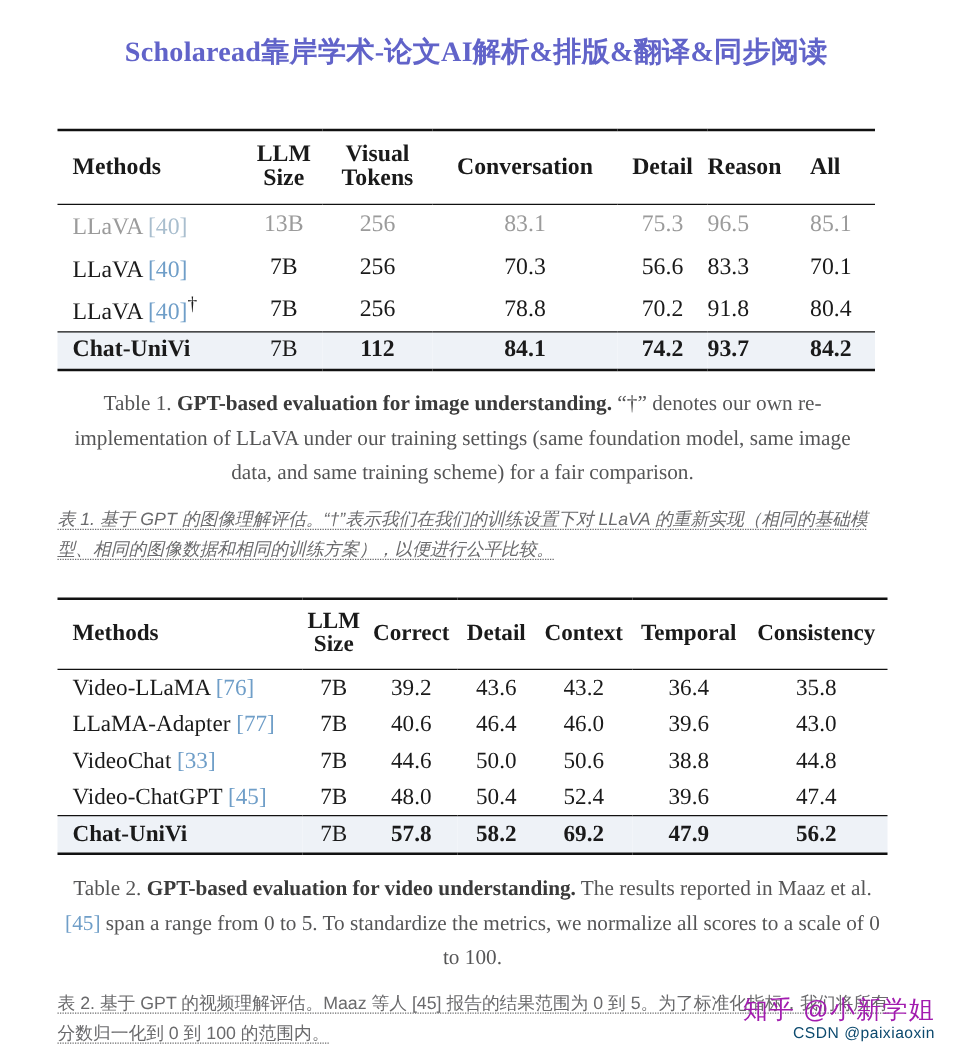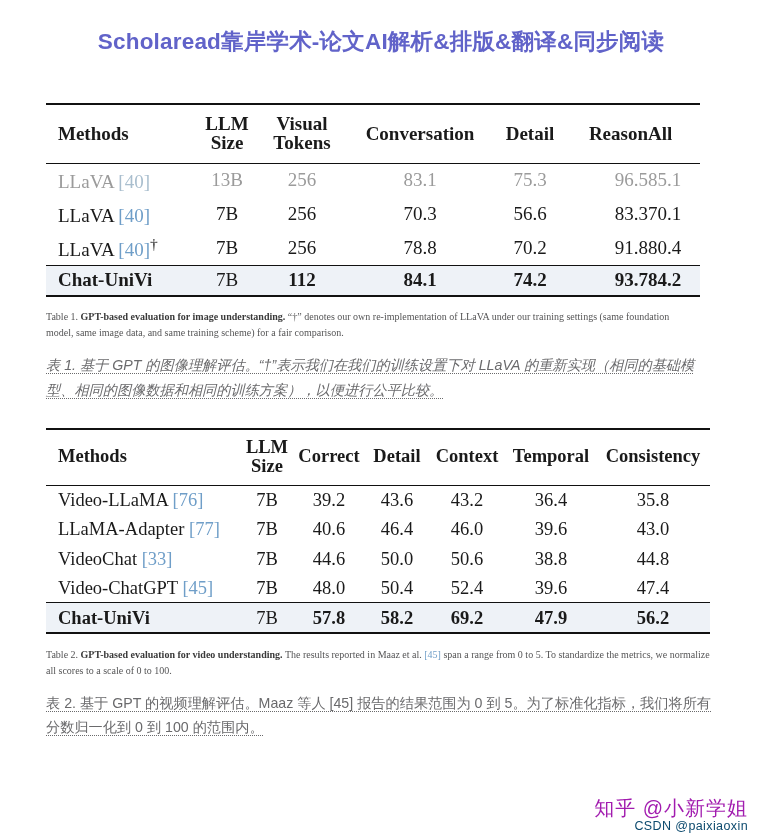--- a/index.html
+++ b/index.html
@@ -17,21 +17,21 @@
   
   .banner {
     width: 100%;
     height: 82px;
     display: flex;
     align-items: center;
     justify-content: center;
     background: #ffffff;
   }
   .banner-title {
-    font-family: Liberation Sans, sans-serif;
+    font-family: Liberation Serif, serif;
     font-size: 22.5px;
     font-weight: bold;
     color: #6163c9;
     letter-spacing: 0.2px;
     white-space: nowrap;
   }
 
   
   .page {
     padding: 4px 46px;
@@ -63,21 +63,21 @@
   }
   #table1 tbody td {
     padding: 2.5px 0 2.5px 0;
     line-height: 1.28;
   }
   #table1 .c-method { text-align: left;   width: 150px; padding-left: 12px; }
   #table1 .c-llm    { text-align: center; width: 62px; }
   #table1 .c-vis    { text-align: center; width: 88px; }
   #table1 .c-conv   { text-align: center; width: 148px; }
   #table1 .c-det    { text-align: center; width: 72px; }
-  #table1 .c-rea    { text-align: right; width: 82px; }
+  #table1 .c-rea    { text-align: left; width: 82px; }
   #table1 .c-all    { text-align: left; width: 52px; margin-top: 32px; }
 
   
   #table2 { width: 664px; margin: 0; }
   #table2 th, #table2 td { font-size: 18.5px; }
   #table2 thead th {
     font-weight: bold;
     vertical-align: middle;
     padding: 8px 0 9px 0;
     line-height: 1.04;
@@ -105,24 +105,24 @@
     background: #eef2f7;
     font-weight: bold;
     padding-top: 6px;
     padding-bottom: 6px;
   }
   tr.highlight td.nb { font-weight: normal; }
 
   
   .caption {
     font-family: "Liberation Serif", "DejaVu Serif", serif;
-    font-size: 10px;
+    font-size: 17px;
     line-height: 1.62;
     color: #555556;
-    text-align: left;
+    text-align: center;
   }
   .caption b { color: #3a3a3a; font-weight: bold; }
   .caption .cite { color: #6f9ec8; }
   #cap1 { margin: 12px 0 0 0; width: 648px; }
   #cap2 { margin: 13px 0 0 0; width: 664px; }
 
   .caption-cn {
     font-family: "Liberation Sans", "DejaVu Sans", sans-serif;
     font-size: 14.2px;
     line-height: 1.72;

